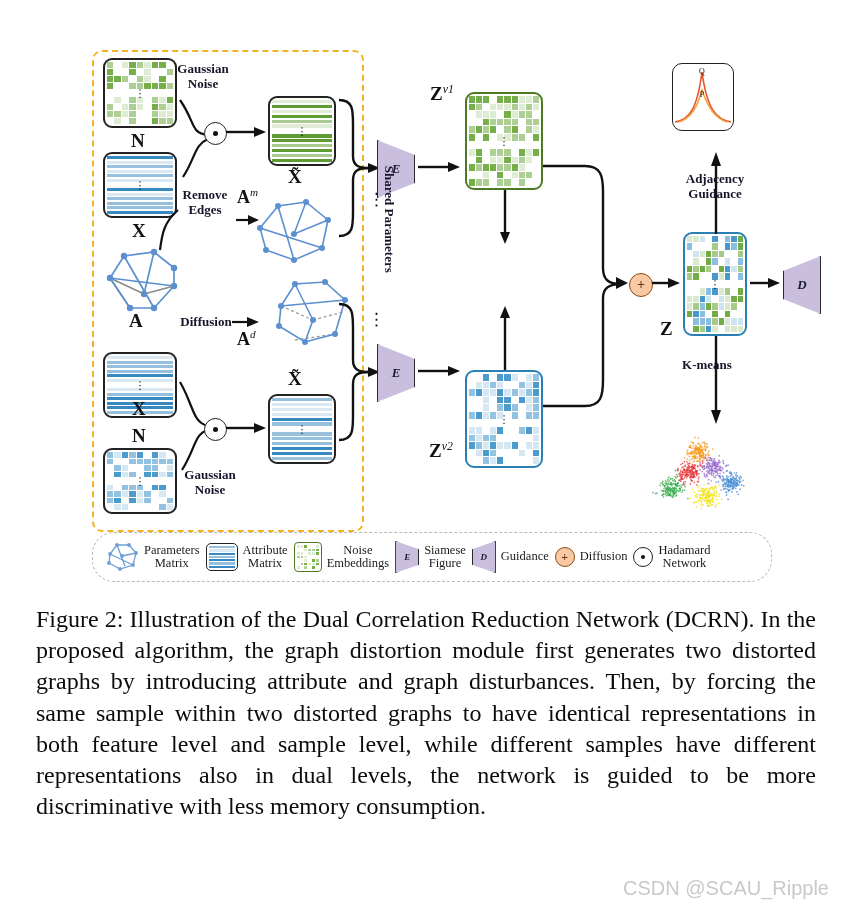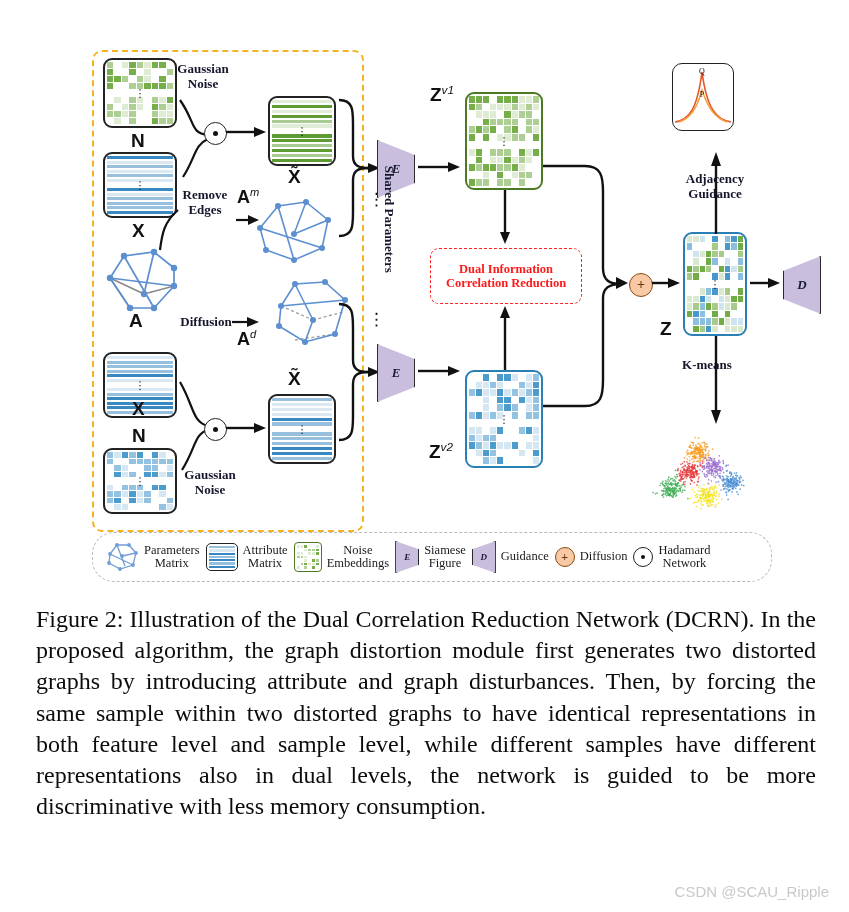--- a/index.html
+++ b/index.html
@@ -17,21 +17,21 @@
   .card.blue{border-color:#2a7fb5;}
   .card.dark{border-color:#222;}
 
   
   .speckle{display:grid;width:100%;height:100%;gap:1px;padding:2px;box-sizing:border-box;}
 
   
   .stripes{width:100%;height:100%;}
 
   .lbl{font-weight:bold;color:#111;font-family:"Liberation Serif",serif;}
-  .math{font-family:Liberation Sans, sans-serif;font-weight:bold;font-style:normal;text-align:center;}
+  .math{font-family:Liberation Serif, serif;font-weight:bold;font-style:normal;text-align:center;}
   .sup{font-size:.62em;vertical-align:super;font-style:italic;font-weight:normal;}
 
   .txtlabel{font-family:"Liberation Serif",serif;font-weight:bold;font-size:13px;color:#15162b;line-height:1.12;text-align:center;}
   .txtlabel.orange{color:#f5a623;}
   .txtlabel.red{color:#ff1a1a;}
 
   
   .encoder{width:36px;height:56px;background:#c9bede;border:1.6px solid #2b2b2b;
      clip-path:polygon(0 0,0 100%,100% 74%,100% 26%);display:flex;align-items:center;justify-content:center;}
   .decoder{width:36px;height:56px;background:#c9bede;border:1.6px solid #2b2b2b;
@@ -52,21 +52,21 @@
   .legend{left:92px;top:532px;width:680px;height:50px;border:1.4px dashed #b9b9b9;border-radius:22px;
           display:flex;align-items:center;box-sizing:border-box;padding:0 12px;gap:6px;background:#fff;}
   .legitem{display:flex;align-items:center;gap:5px;}
   .legtxt{font-family:"Liberation Serif",serif;font-size:12.5px;color:#1a1a1a;line-height:1.08;text-align:center;}
 
   
   .caption{position:absolute;left:36px;top:604px;width:780px;
            font-family:"Liberation Serif",serif;font-size:24px;line-height:1.30;
            color:#0c0c0c;text-align:justify;text-justify:inter-word;}
   .watermark{position:absolute;right:20px;bottom:12px;font-family:"Liberation Sans",sans-serif;
-             font-size:15px;color:#c9c9c9;}
+             font-size:20px;color:#c9c9c9;}
 
   svg{overflow:visible;}
 </style>
 </head>
 <body>
 
 <div class="fig">
 
   <div class="abs gdm-box"></div>
 
@@ -740,24 +740,20 @@
 
   <svg class="abs" style="left:496px;top:190px;width:18px;height:56px;">
     <line x1="9" y1="0" x2="9" y2="42" stroke="#111" stroke-width="2.4"></line>
       <polygon points="4,42 9,54 14,42" fill="#111"></polygon>
   </svg>
   <svg class="abs" style="left:496px;top:304px;width:18px;height:68px;">
     <line x1="9" y1="66" x2="9" y2="14" stroke="#111" stroke-width="2.4"></line>
       <polygon points="4,14 9,2 14,14" fill="#111"></polygon>
   </svg>
 
-  <div class="abs dicr" style="left:430px;top:248px;width:150px;height:54px;">
-    <div class="txtlabel red" style="font-size:12.5px;">Dual Information</div>
-    <div class="txtlabel red" style="font-size:12.5px;">Correlation Reduction</div>
-  </div>
 
   <svg class="abs" style="left:543px;top:128px;width:100px;height:160px;">
     <path d="M0 38 L42 38 C 58 38, 60 48, 60 64 L60 140 C60 152, 66 156, 78 156" stroke="#111" stroke-width="2.4" fill="none"></path>
   </svg>
   <svg class="abs" style="left:543px;top:284px;width:100px;height:160px;">
     <path d="M0 122 L42 122 C 58 122, 60 112, 60 96 L60 14 C60 4, 66 0, 78 0" stroke="#111" stroke-width="2.4" fill="none"></path>
   </svg>
   <svg class="abs" style="left:614px;top:276px;width:16px;height:14px;">
     <polygon points="2,1 14,7 2,13" fill="#111"></polygon>
   </svg>

